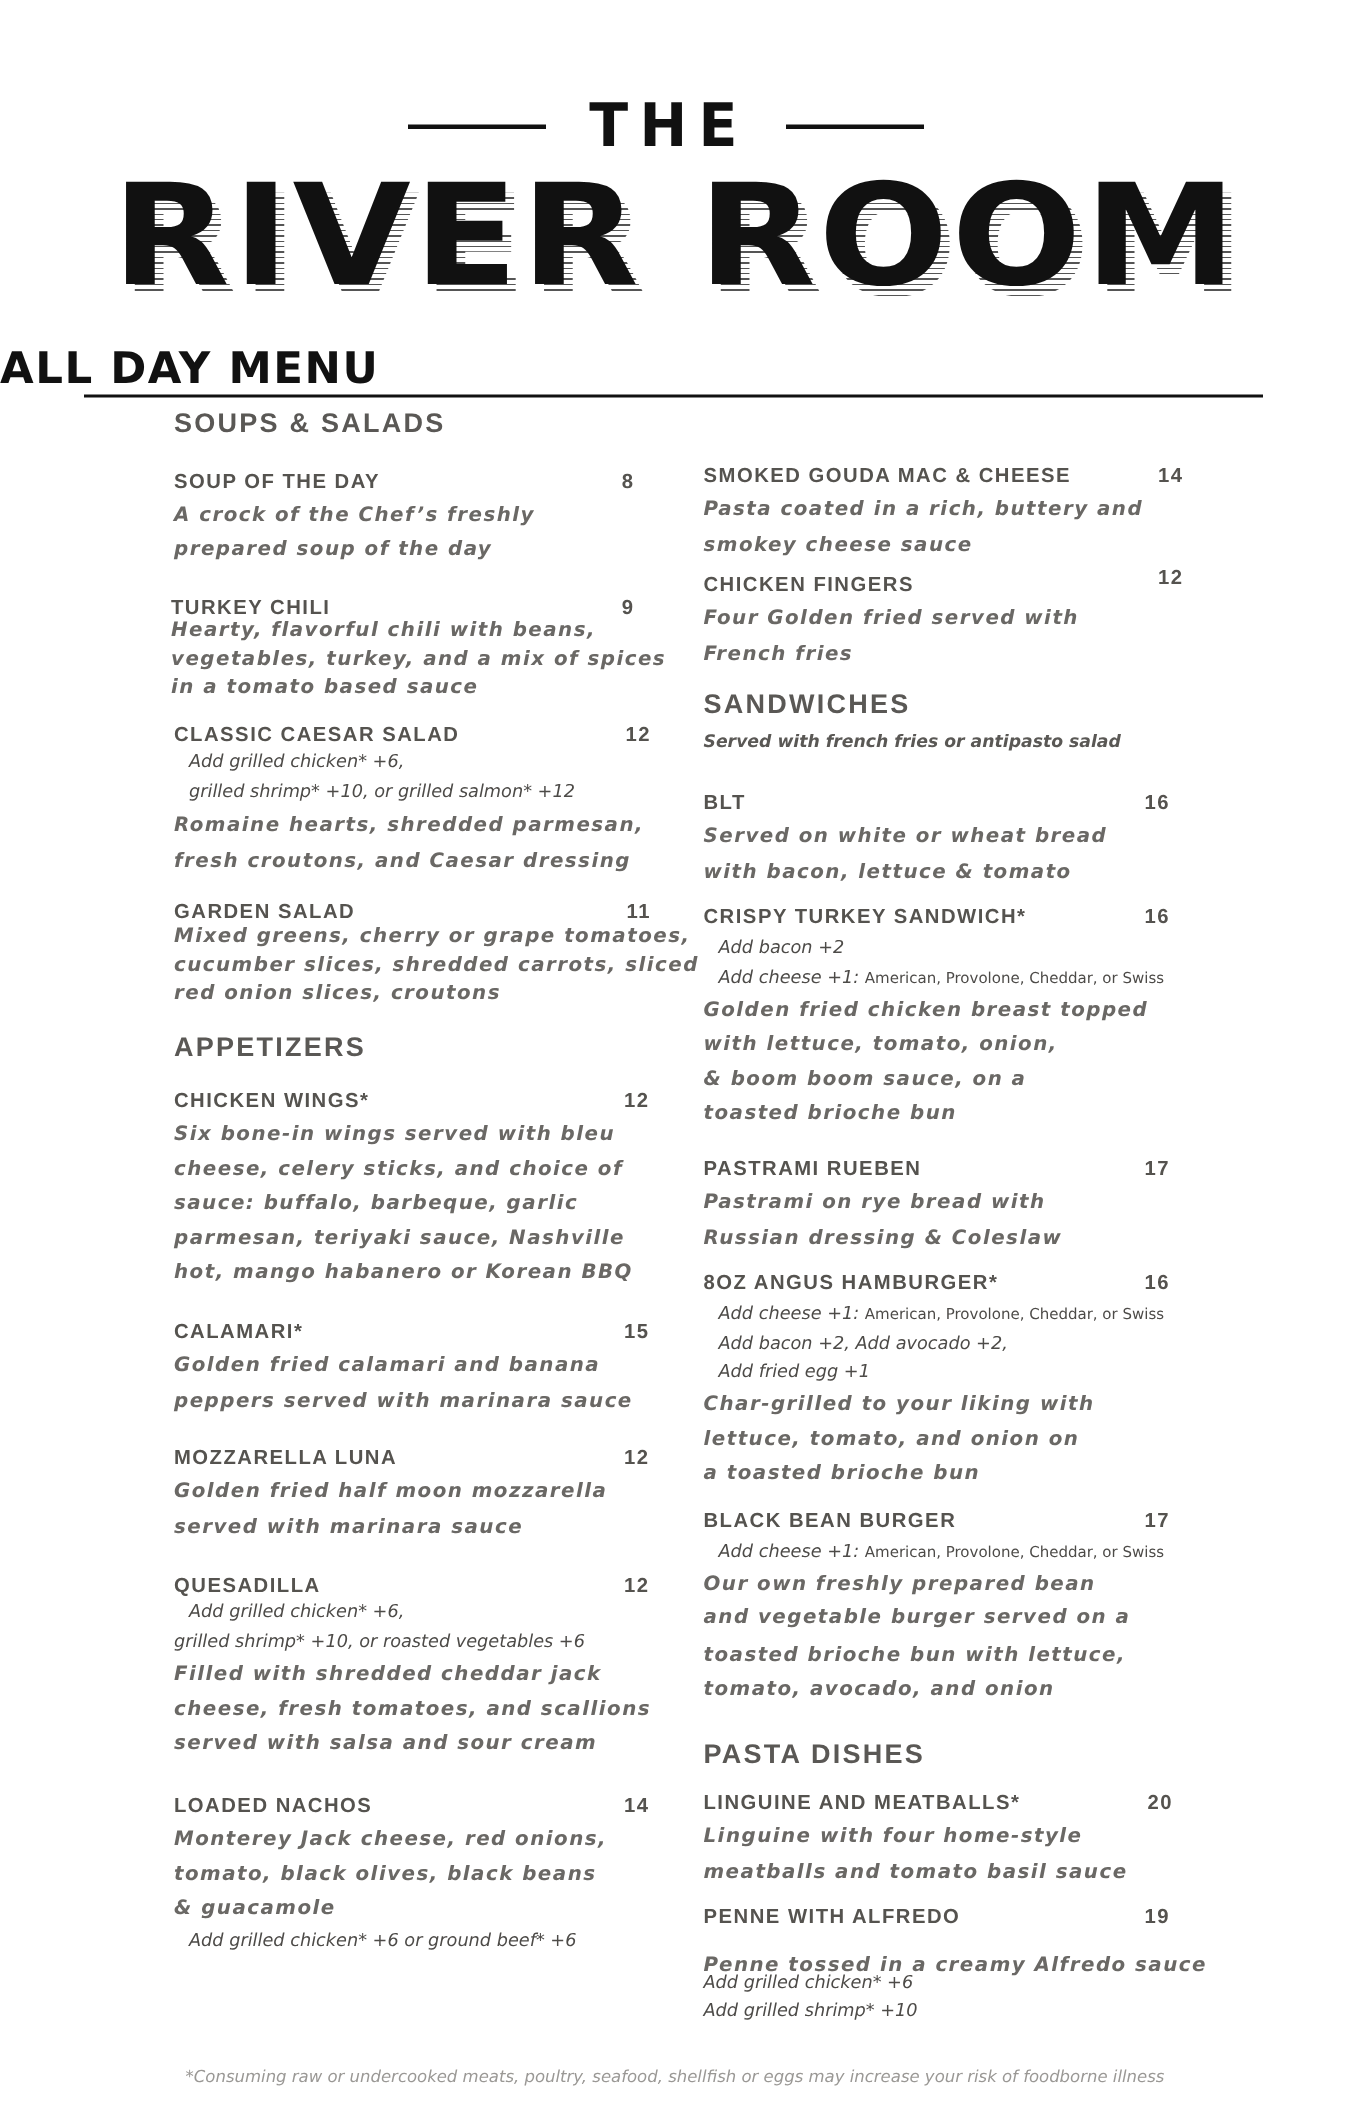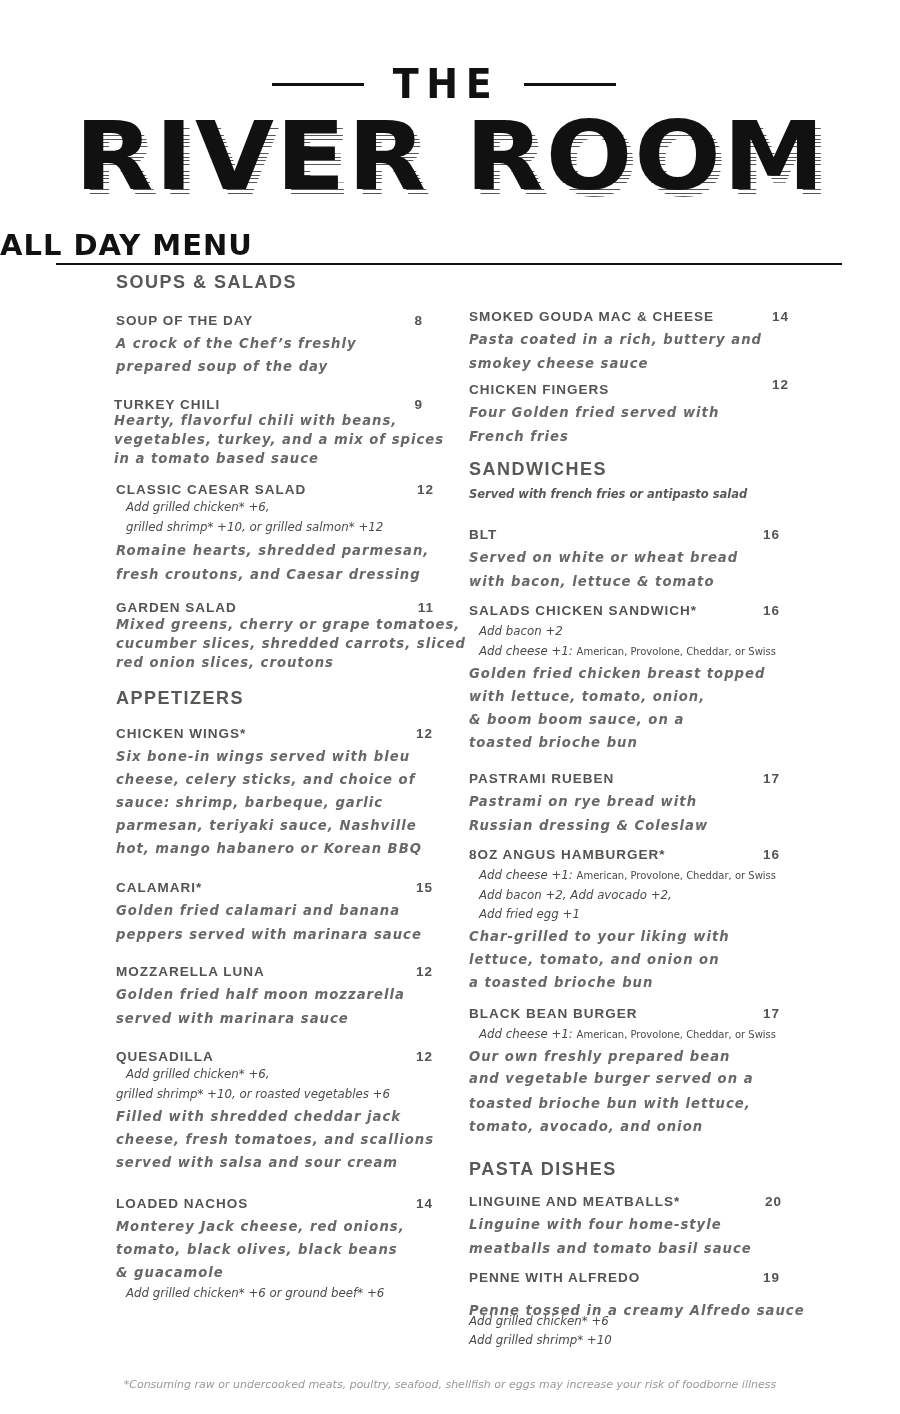--- a/index.html
+++ b/index.html
@@ -91,21 +91,21 @@
     <div class="desc" style="top:55px;">red onion slices, croutons</div>
   </div>
 
   <div class="section-title" style="top:420px;">APPETIZERS</div>
 
   <div class="item" style="top:458px;">
     <div class="item-name">CHICKEN WINGS*</div>
     <div class="item-price" style="right:3px;">12</div>
     <div class="desc" style="top:23px;">Six bone-in wings served with bleu</div>
     <div class="desc" style="top:46px;">cheese, celery sticks, and choice of</div>
-    <div class="desc" style="top:69px;">sauce: shrimp, barbeque, garlic</div>
+    <div class="desc" style="top:69px;">sauce: buffalo, barbeque, garlic</div>
     <div class="desc" style="top:92px;">parmesan, teriyaki sauce, Nashville</div>
     <div class="desc" style="top:115px;">hot, mango habanero or Korean BBQ</div>
   </div>
 
   <div class="item" style="top:612px;">
     <div class="item-name">CALAMARI*</div>
     <div class="item-price" style="right:3px;">15</div>
     <div class="desc" style="top:23px;">Golden fried calamari and banana</div>
     <div class="desc" style="top:47px;">peppers served with marinara sauce</div>
   </div>
@@ -157,21 +157,21 @@
   <div class="section-note" style="top:184px;">Served with french fries or antipasto salad</div>
 
   <div class="item" style="top:224px;">
     <div class="item-name">BLT</div>
     <div class="item-price" style="right:9px;">16</div>
     <div class="desc" style="top:23px;">Served on white or wheat bread</div>
     <div class="desc" style="top:47px;">with bacon, lettuce &amp; tomato</div>
   </div>
 
   <div class="item" style="top:300px;">
-    <div class="item-name">SALADS CHICKEN SANDWICH*</div>
+    <div class="item-name">CRISPY TURKEY SANDWICH*</div>
     <div class="item-price" style="right:9px;">16</div>
     <div class="addon" style="top:21px; left:10px;">Add bacon +2</div>
     <div class="addon" style="top:41px; left:10px;">
       <span>Add cheese +1:</span>
       <span class="addon-small">American, Provolone, Cheddar, or Swiss</span>
     </div>
     <div class="desc" style="top:63px;">Golden fried chicken breast topped</div>
     <div class="desc" style="top:86px;">with lettuce, tomato, onion,</div>
     <div class="desc" style="top:109px;">&amp; boom boom sauce, on a</div>
     <div class="desc" style="top:132px;">toasted brioche bun</div>

